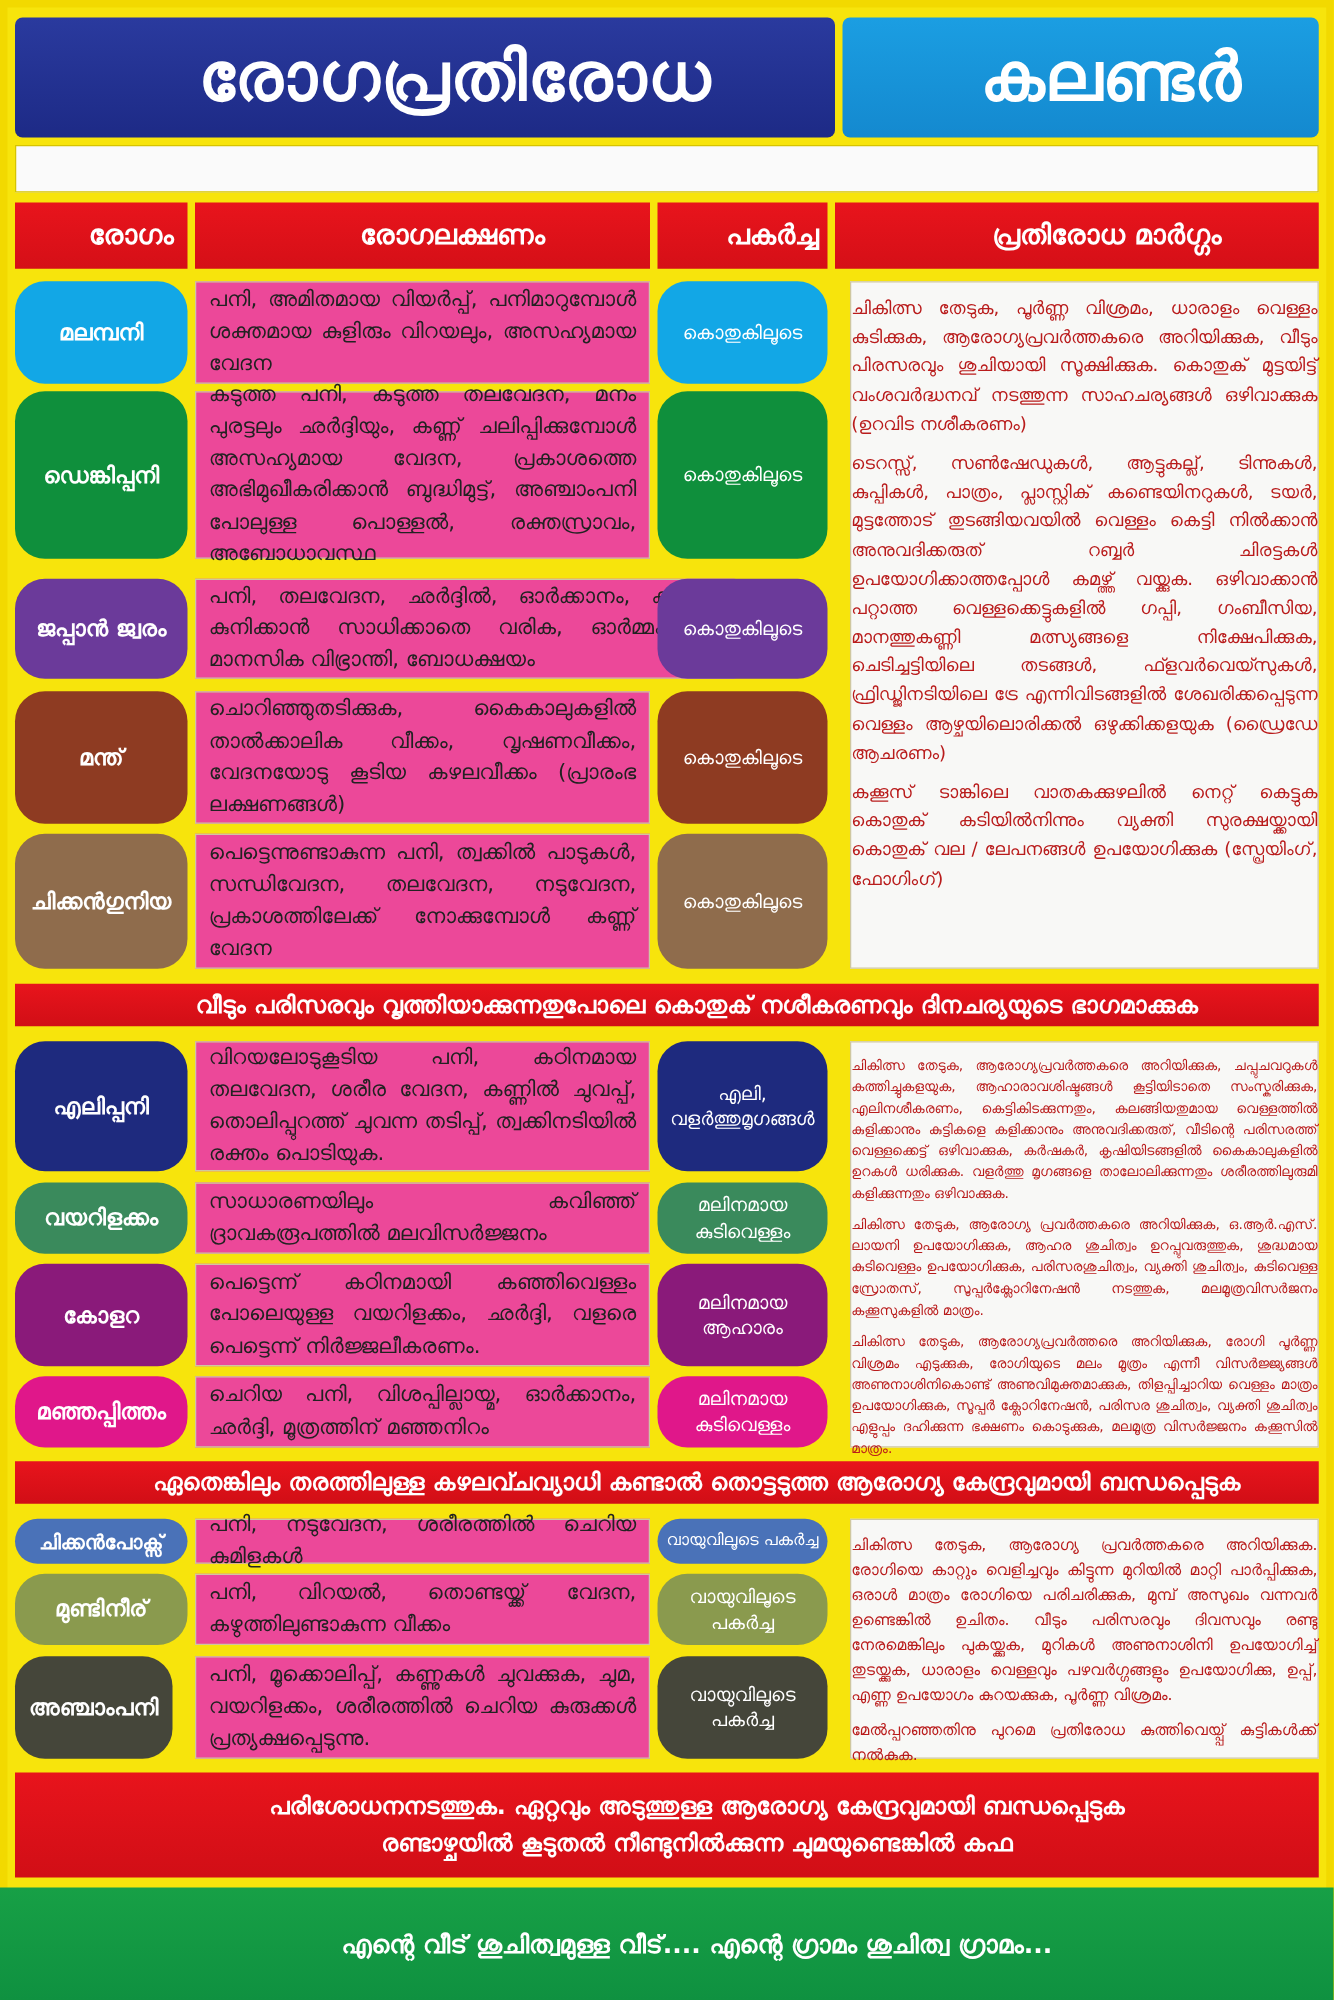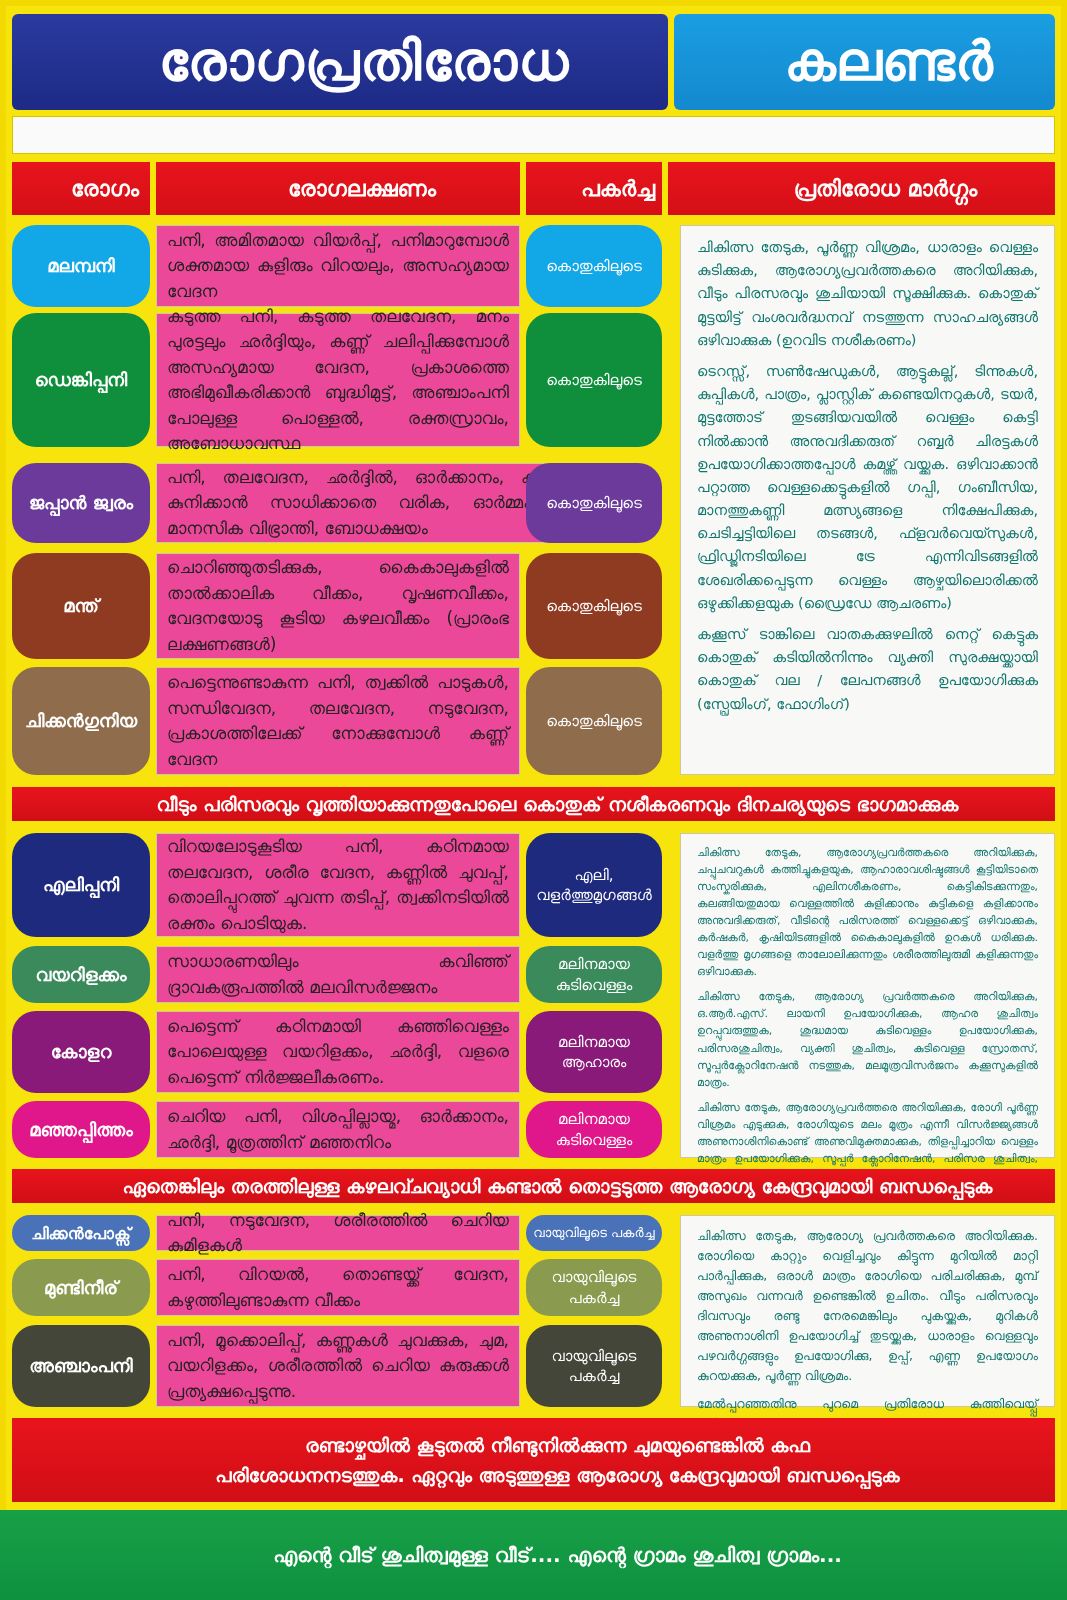--- a/index.html
+++ b/index.html
@@ -11,21 +11,21 @@
   .title-main { left: 12px; top: 14px; width: 656px; height: 96px; background: linear-gradient(#2a3a9e, #1d2a86); border-radius: 6px; color: #fff; display: flex; align-items: center; justify-content: center; font-size: 54px; font-weight: bold; letter-spacing: 1px; }
   .title-side { left: 674px; top: 14px; width: 381px; height: 96px; background: linear-gradient(#1b9ee2, #1489cf); border-radius: 6px; color: #fff; display: flex; align-items: center; justify-content: center; font-size: 54px; font-weight: bold; }
   .subtitle-bar { left: 12px; top: 116px; width: 1043px; height: 38px; background: #fafafa; border: 1px solid #d6c400; }
 
   .hdr { top: 162px; height: 53px; background: linear-gradient(#e8141c, #d50f17); color: #fff; display: flex; align-items: center; justify-content: center; font-size: 22px; font-weight: bold; }
 
   .cell { display: flex; align-items: center; justify-content: center; text-align: center; color: #fff; font-weight: bold; border-radius: 24px; }
   .dname { font-size: 18px; padding: 0 6px; }
   .trans { font-size: 15px; font-weight: normal; padding: 0 6px; line-height: 1.35; }
   .sym { background: #ec4899; border: 1px solid #cfc7a0; color: #222; font-size: 17px; line-height: 1.5; padding: 6px 10px; text-align: justify; display: flex; align-items: center; }
-  .prev { background: #f8f8f6; border: 1px solid #cfc7a0; color: #0f766e; padding: 10px 16px; text-align: justify; }
+  .prev { background: #f8f8f6; border: 1px solid #cfc7a0; color: #b91c1c; padding: 10px 0; text-align: justify; }
   .prev p { margin-bottom: 8px; }
   .prev.big { font-size: 14.5px; line-height: 1.6; }
   .prev.small { font-size: 11px; line-height: 1.55; }
   .prev.mid { font-size: 12.5px; line-height: 1.6; }
 
   .banner { left: 12px; width: 1043px; background: linear-gradient(#e8141c, #d10e16); color: #fff; font-weight: bold; display: flex; align-items: center; justify-content: center; text-align: center; }
   .footer { left: 0; top: 1510px; width: 1067px; height: 90px; background: linear-gradient(#17a046, #0f9140); color: #fff; font-size: 20px; font-weight: bold; display: flex; align-items: center; justify-content: center; }
 </style>
 </head>
 <body>
@@ -94,27 +94,27 @@
 <div class="abs banner" style="top:1169px;height:34px;font-size:19px">ഏതെങ്കിലും തരത്തിലുള്ള കഴലവ്ചവ്യാധി കണ്ടാൽ തൊട്ടടുത്ത ആരോഗ്യ കേന്ദ്രവുമായി ബന്ധപ്പെടുക</div>
 
 <div class="abs cell dname" style="left:12px;top:1215px;width:138px;height:36px;background:#4a72b8;font-size:16px">ചിക്കൻപോക്സ്</div>
 <div class="abs sym" style="left:156px;top:1215px;width:364px;height:36px">പനി, നടുവേദന, ശരീരത്തിൽ ചെറിയ കുമിളകൾ</div>
 <div class="abs cell trans" style="left:526px;top:1215px;width:136px;height:36px;background:#4a72b8;font-size:13px;line-height:1.2">വായുവിലൂടെ പകർച്ച</div>
 
 <div class="abs cell dname" style="left:12px;top:1259px;width:138px;height:57px;background:#8a9a4e">മുണ്ടിനീര്</div>
 <div class="abs sym" style="left:156px;top:1259px;width:364px;height:57px">പനി, വിറയൽ, തൊണ്ടയ്ക്ക് വേദന, കഴുത്തിലുണ്ടാകുന്ന വീക്കം</div>
 <div class="abs cell trans" style="left:526px;top:1259px;width:136px;height:57px;background:#8a9a4e">വായുവിലൂടെ പകർച്ച</div>
 
-<div class="abs cell dname" style="left:12px;top:1325px;width:138px;height:82px;background:#45463a">അഞ്ചാംപനി</div>
+<div class="abs cell dname" style="left:12px;top:1325px;width:126px;height:82px;background:#45463a">അഞ്ചാംപനി</div>
 <div class="abs sym" style="left:156px;top:1325px;width:364px;height:82px">പനി, മൂക്കൊലിപ്പ്, കണ്ണുകൾ ചുവക്കുക, ചുമ, വയറിളക്കം, ശരീരത്തിൽ ചെറിയ കുരുക്കൾ പ്രത്യക്ഷപ്പെടുന്നു.</div>
 <div class="abs cell trans" style="left:526px;top:1325px;width:136px;height:82px;background:#45463a">വായുവിലൂടെ പകർച്ച</div>
 
 <div class="abs prev mid" style="left:680px;top:1215px;width:375px;height:192px">
   <p>ചികിത്സ തേടുക, ആരോഗ്യ പ്രവർത്തകരെ അറിയിക്കുക. രോഗിയെ കാറ്റും വെളിച്ചവും കിട്ടുന്ന മുറിയിൽ മാറ്റി പാർപ്പിക്കുക, ഒരാൾ മാത്രം രോഗിയെ പരിചരിക്കുക, മുമ്പ് അസുഖം വന്നവർ ഉണ്ടെങ്കിൽ ഉചിതം. വീടും പരിസരവും ദിവസവും രണ്ടു നേരമെങ്കിലും പുകയ്ക്കുക, മുറികൾ അണുനാശിനി ഉപയോഗിച്ച് തുടയ്ക്കുക, ധാരാളം വെള്ളവും പഴവർഗ്ഗങ്ങളും ഉപയോഗിക്കു, ഉപ്പ്, എണ്ണ ഉപയോഗം കുറയക്കുക, പൂർണ്ണ വിശ്രമം.</p>
   <p>മേൽപ്പറഞ്ഞതിനു പുറമെ പ്രതിരോധ കുത്തിവെയ്പ്പ് കുട്ടികൾക്ക് നൽകുക.</p>
 </div>
 
 <div class="abs banner" style="top:1418px;height:84px;font-size:19px;flex-direction:column;line-height:1.6">
+  <div>പരിശോധനനടത്തുക. ഏറ്റവും അടുത്തുള്ള ആരോഗ്യ കേന്ദ്രവുമായി ബന്ധപ്പെടുക</div>
   <div>രണ്ടാഴ്ചയിൽ കൂടുതൽ നീണ്ടുനിൽക്കുന്ന ചുമയുണ്ടെങ്കിൽ കഫ</div>
-  <div>പരിശോധനനടത്തുക. ഏറ്റവും അടുത്തുള്ള ആരോഗ്യ കേന്ദ്രവുമായി ബന്ധപ്പെടുക</div>
 </div>
 
 <div class="abs footer">എന്റെ വീട് ശുചിത്വമുള്ള വീട്.... എന്റെ ഗ്രാമം ശുചിത്വ ഗ്രാമം...</div>
 
 </body></html>

